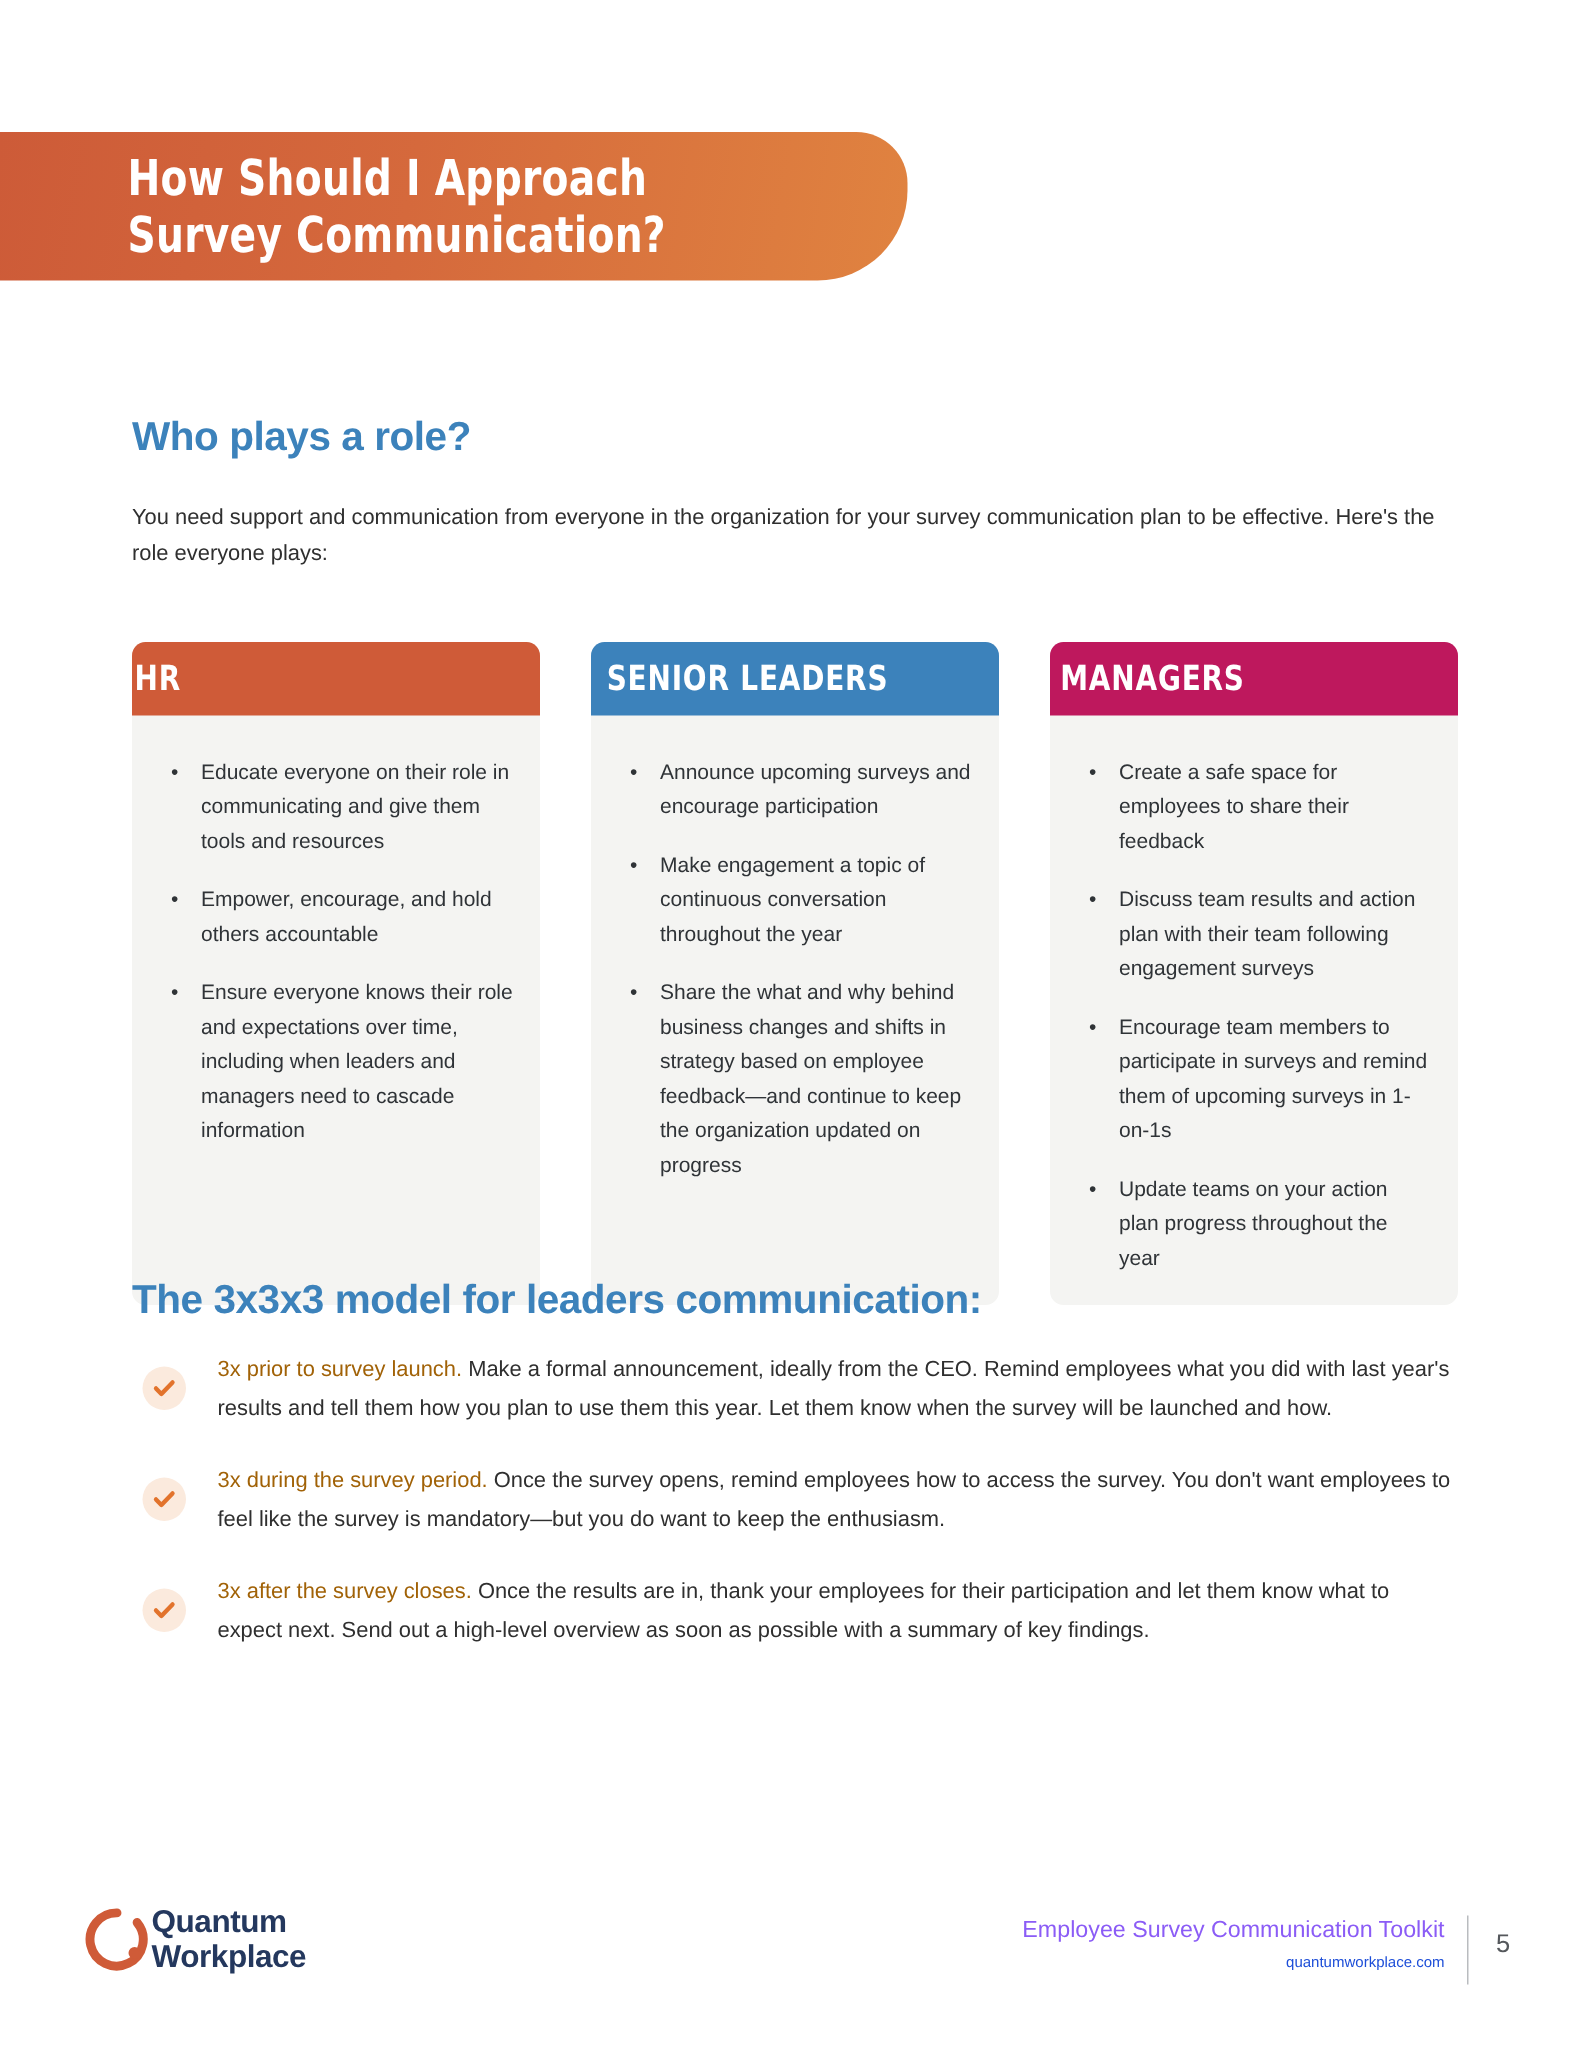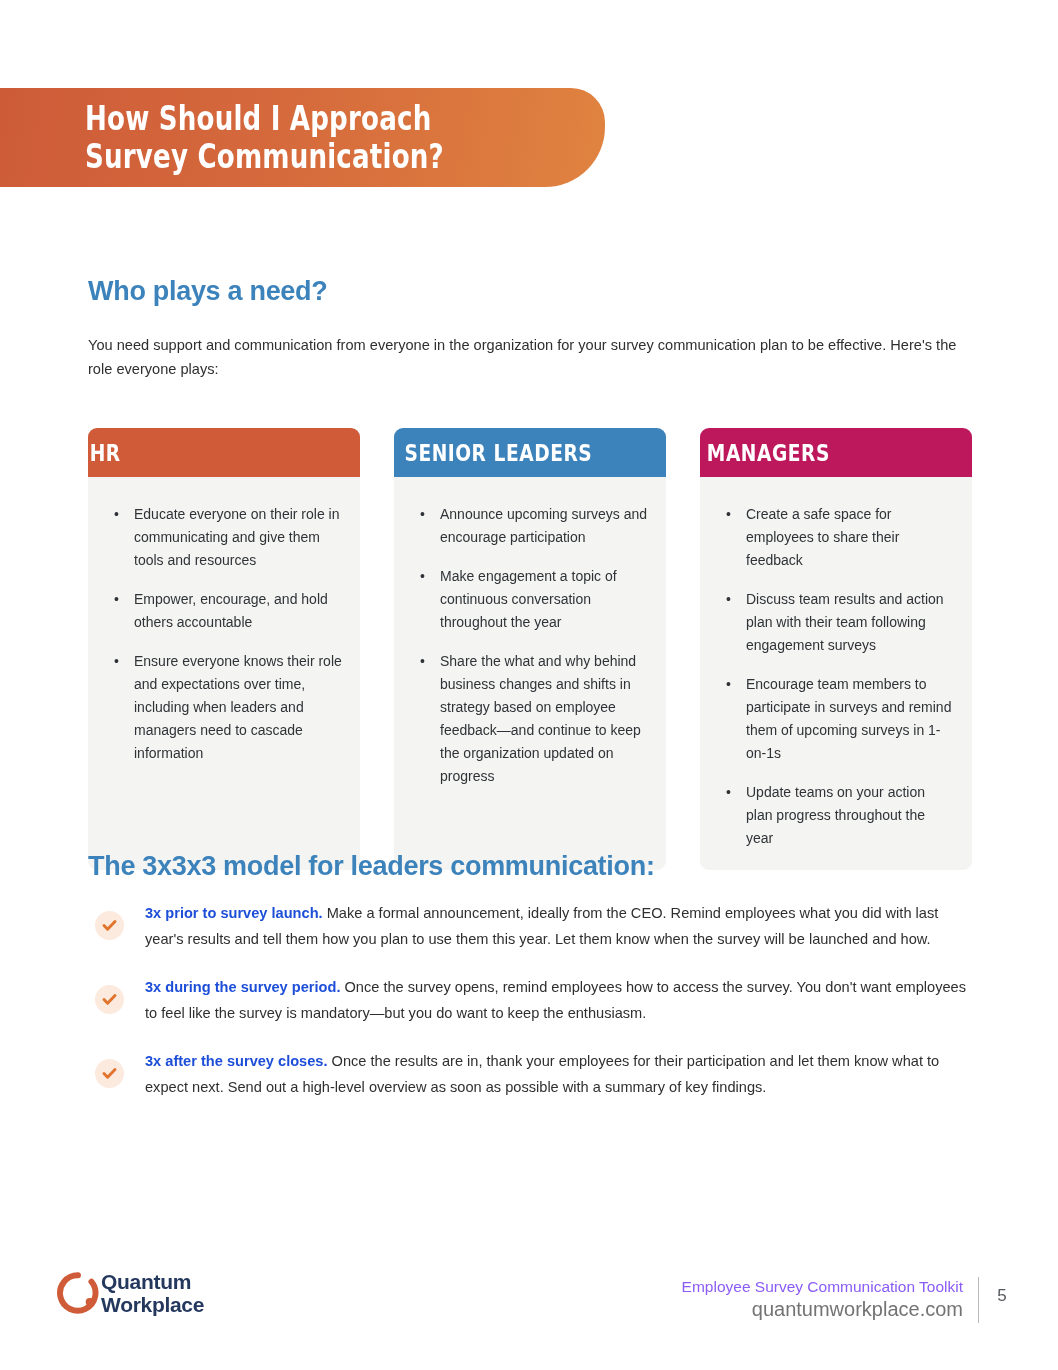--- a/index.html
+++ b/index.html
@@ -148,22 +148,22 @@
     align-items: center;
     justify-content: center;
   }
   .check-circle svg { display: block; }
   .model-text {
     font-size: 14.6px;
     line-height: 26px;
     color: #2f2f2f;
   }
   .model-lead {
-    color: #1d4ed8;
-    font-weight: bold;
+    color: #a16207;
+    font-weight: normal;
   }
 
   
   .footer {
     position: absolute;
     left: 0;
     top: 1262px;
     width: 1058px;
     height: 90px;
   }
@@ -192,22 +192,22 @@
     gap: 15px;
   }
   .footer-lines { text-align: right; }
   .footer-title {
     font-size: 15.5px;
     color: #8b5cf6;
     line-height: 22px;
     margin-left: 16px;
   }
   .footer-url {
-    font-size: 20px;
-    color: #737373;
+    font-size: 10px;
+    color: #1d4ed8;
     line-height: 22px;
   }
   .footer-divider {
     width: 1px;
     height: 46px;
     background: #b9bcbf;
     margin-top: 1px;
   }
   .page-num {
     font-size: 17px;
@@ -218,21 +218,21 @@
   }
 </style>
 </head>
 <body>
 
 <div class="banner">
   <div class="banner-title">How Should I Approach
 Survey Communication?</div>
 </div>
 
-<div class="section-heading" id="who-heading">Who plays a need?</div>
+<div class="section-heading" id="who-heading">Who plays a role?</div>
 <div class="intro-par">You need support and communication from everyone in the organization for your survey communication plan to be effective. Here's the role everyone plays:</div>
 
 <div class="cards">
 
   <div class="card">
     <div class="card-header" style="background:#cf5b38">
       <span>HR</span>
     </div>
     <div class="card-body">
       <ul>

